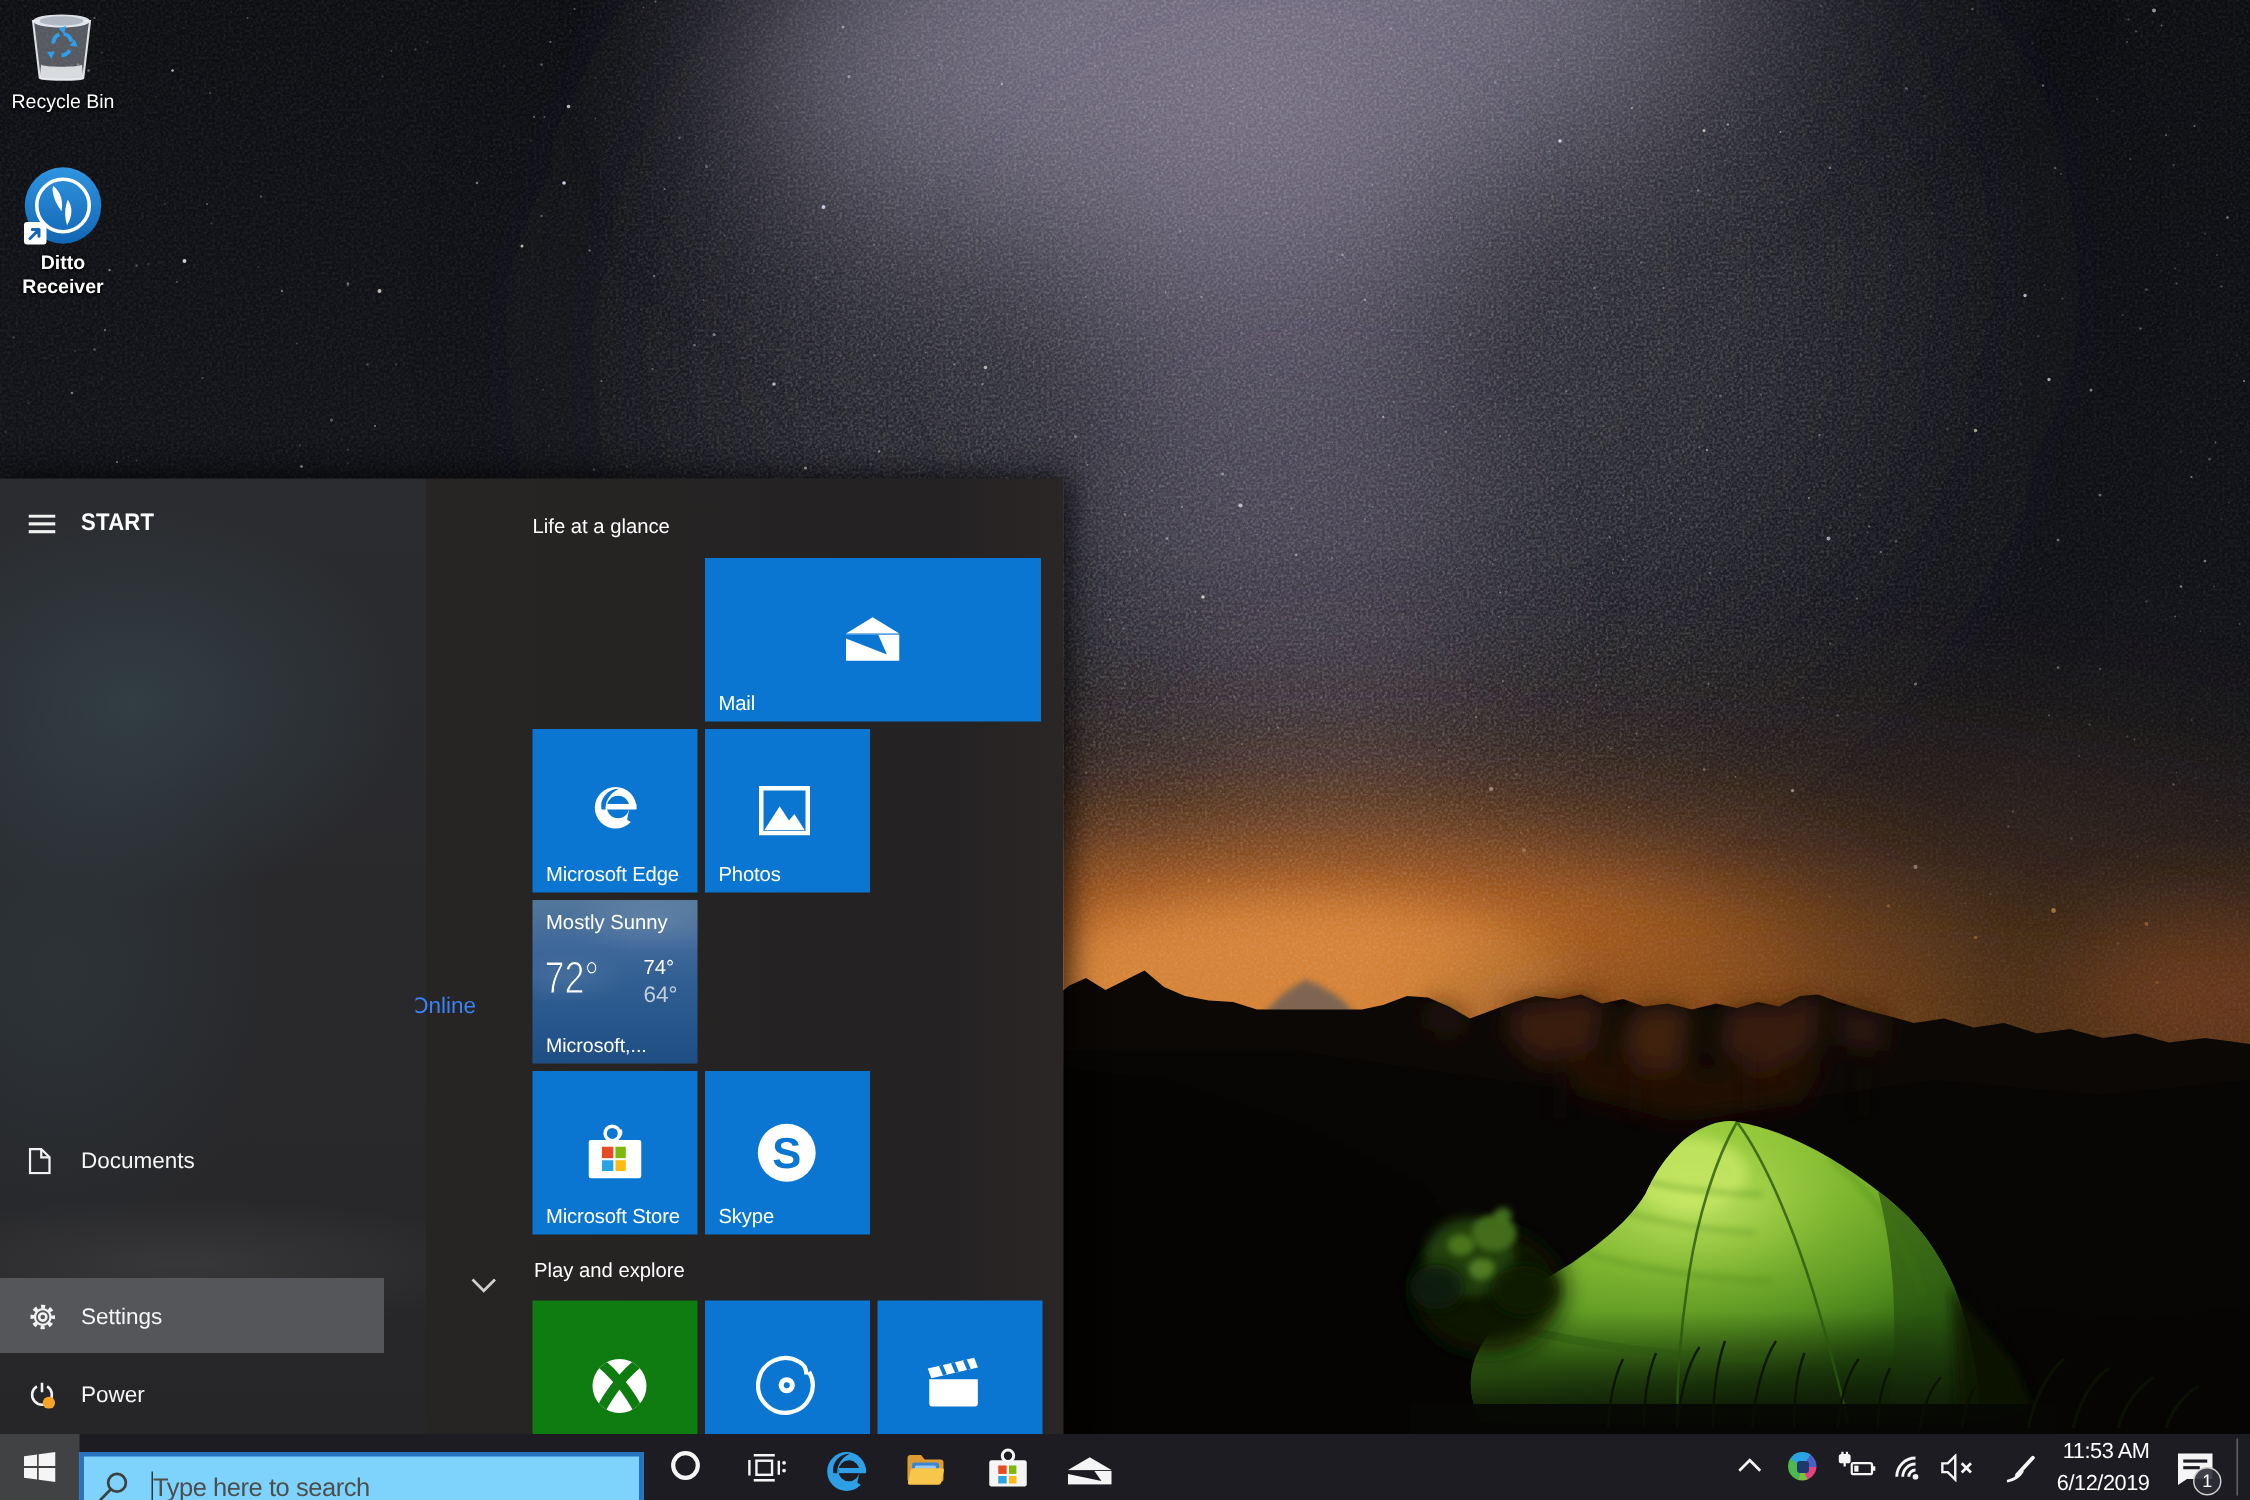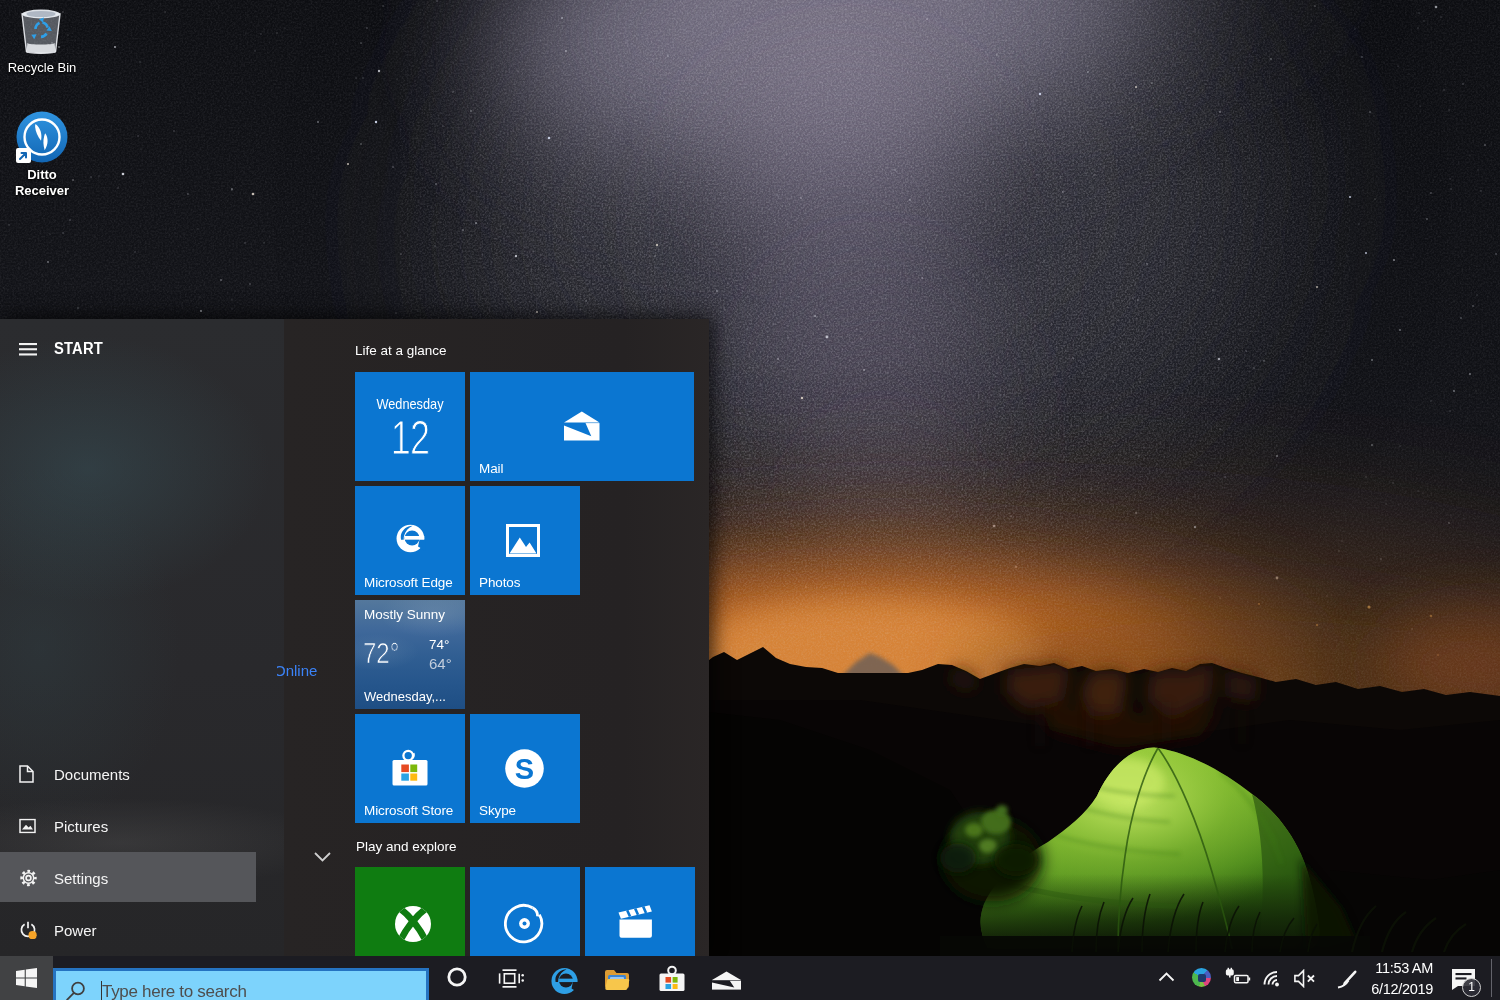--- a/index.html
+++ b/index.html
@@ -1039,27 +1039,20 @@
   <path d="M2,2 L9.5,9.5 L17,2" stroke="#cfcfcf" stroke-width="1.8" fill="none"></path>
 </svg>
 
 <div class="navrow" style="top:431px;">
   <svg width="15" height="18" viewBox="0 0 15 18">
           <path d="M1,1 h7.5 l5.5,5.5 v10.5 h-13 z" fill="none" stroke="#f2f2f2" stroke-width="1.5"></path>
           <path d="M8.5,1 v5.5 h5.5" fill="none" stroke="#f2f2f2" stroke-width="1.5"></path>
         </svg>
   <span class="txt">Documents</span>
 </div>
-<div class="navrow" style="top:483px;">
-  <svg width="17" height="15" viewBox="0 0 17 15">
-          <rect x="1" y="1" width="15" height="13" fill="none" stroke="#f2f2f2" stroke-width="1.5"></rect>
-          <path d="M3,11 L7,6.2 L9.6,9 L11.4,7.2 L14,11 Z" fill="#f2f2f2"></path>
-        </svg>
-  <span class="txt">Pictures</span>
-</div>
 <div id="settingsHL"></div>
 <div class="navrow" style="top:535px;">
   <svg width="19" height="19" viewBox="0 0 19 19">
     <circle cx="9.5" cy="9.5" r="6.9" fill="none" stroke="#f2f2f2" stroke-width="2.6" stroke-dasharray="2.7 2.72" stroke-dashoffset="1.35"></circle>
     <circle cx="9.5" cy="9.5" r="5.2" fill="none" stroke="#f2f2f2" stroke-width="1.5"></circle>
     <circle cx="9.5" cy="9.5" r="2.4" fill="none" stroke="#f2f2f2" stroke-width="1.7"></circle>
   </svg>
   <span class="txt">Settings</span>
 </div>
 <div class="navrow" style="top:587px;">
@@ -1067,24 +1060,20 @@
     <path d="M5.6,3.2 a6.6,6.6 0 1 0 6.8,0" fill="none" stroke="#f2f2f2" stroke-width="1.7"></path>
     <line x1="9" y1="0.8" x2="9" y2="7.2" stroke="#f2f2f2" stroke-width="1.7"></line>
     <circle cx="13.6" cy="14.2" r="4.1" fill="#f7a428"></circle>
   </svg>
   <span class="txt">Power</span>
 </div>
 
 <div class="sechead" style="left:355px;top:24px;font-size:13.5px;">Life at a glance</div>
 <div class="sechead" style="left:356px;top:520px;font-size:13.5px;">Play and explore</div>
 
-<div class="tile" style="left:355px;top:53px;width:110px;height:109px;background:#0b76d1;">
-  <div class="abs" style="width:100%;text-align:center;top:23px;font-size:15px;transform:scaleX(0.85);">Wednesday</div>
-  <div class="abs" style="width:100%;text-align:center;top:38px;font-size:48px;transform:scaleX(0.75);letter-spacing:-1px;-webkit-text-stroke:1.1px #0b76d1;">12</div>
-</div>
 
 <div class="tile" style="left:470px;top:53px;width:224px;height:109px;background:#0b76d1;">
   <svg class="abs" style="left:94px;top:39px" width="36" height="30" viewBox="0 0 36 30">
     <path d="M17.8,0.5 L0,11.4 L35.5,11.4 Z" fill="#fff"></path>
     <rect x="0" y="12.1" width="35.5" height="17.4" fill="#fff"></rect>
     <path d="M0,12.1 L21.5,12.1 L27.3,25.3 L0,14.6 Z" fill="#0b76d1"></path>
   </svg>
   <div class="tlabel">Mail</div>
 </div>
 
@@ -1108,21 +1097,21 @@
 </div>
 
 <div class="tile" style="left:355px;top:281px;width:110px;height:109px;
   background:radial-gradient(80px 34px at 80px 14px, rgba(185,198,212,.18), rgba(185,198,212,0) 70%),
   radial-gradient(60px 26px at 22px 52px, rgba(165,185,202,.15), rgba(165,185,202,0) 70%),
   linear-gradient(180deg,#54789c 0%,#3f689a 28%,#305e92 52%,#26568c 76%,#1e4e84 100%);">
   <div class="abs" style="left:9px;top:7px;font-size:13.5px;">Mostly Sunny</div>
   <div class="abs" style="left:8px;top:36px;font-size:30px;transform:scaleX(0.8);transform-origin:0 0;-webkit-text-stroke:0.7px #39669a;">72°</div>
   <div class="abs" style="left:74px;top:37px;font-size:13.5px;">74°</div>
   <div class="abs" style="left:74px;top:55px;font-size:15px;color:#c3cedd;">64°</div>
-  <div class="abs" style="left:9px;bottom:5px;font-size:13px;">Wednesday,...</div>
+  <div class="abs" style="left:9px;bottom:5px;font-size:13px;">Microsoft,...</div>
 </div>
 
 <div class="tile" style="left:355px;top:395px;width:110px;height:109px;background:#0b76d1;">
   <svg class="abs" style="left:36px;top:35px" width="38" height="38" viewBox="0 0 38 38">
     <circle cx="17.2" cy="6.6" r="4.8" fill="none" stroke="#fff" stroke-width="2.3"></circle>
     <path d="M21.2,9.4 A4.6,4.6 0 0 0 22.6,4.1" fill="none" stroke="#fff" stroke-width="1.9" opacity="0.9"></path>
     <rect x="1.5" y="11" width="35" height="25.5" rx="1.5" fill="#fff"></rect>
     <rect x="10.3" y="15.5" width="7.6" height="7.6" fill="#e64a22"></rect>
     <rect x="19.3" y="15.5" width="6.9" height="7.6" fill="#7db80a"></rect>
     <rect x="10.3" y="24.5" width="7.6" height="7.2" fill="#29a3e4"></rect>

